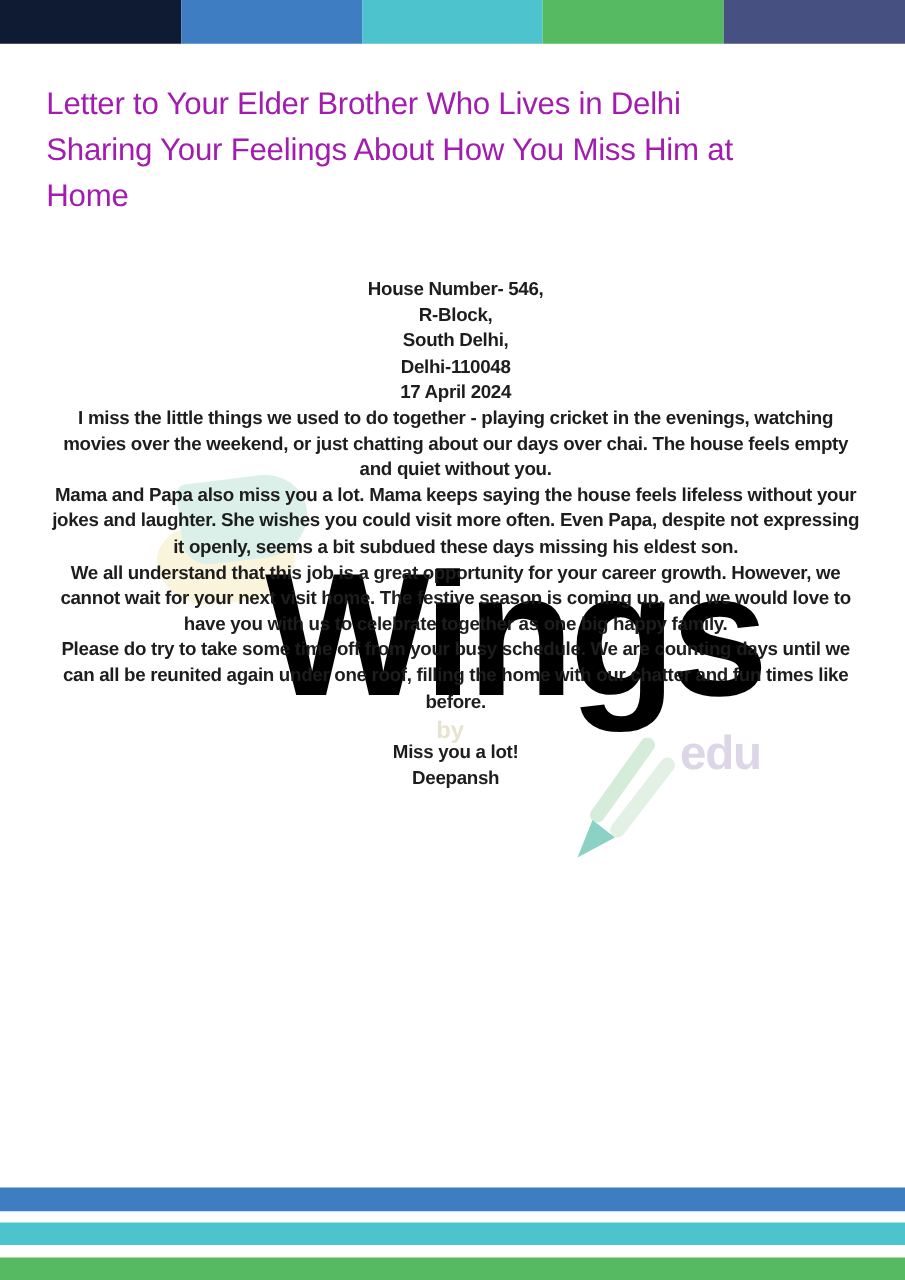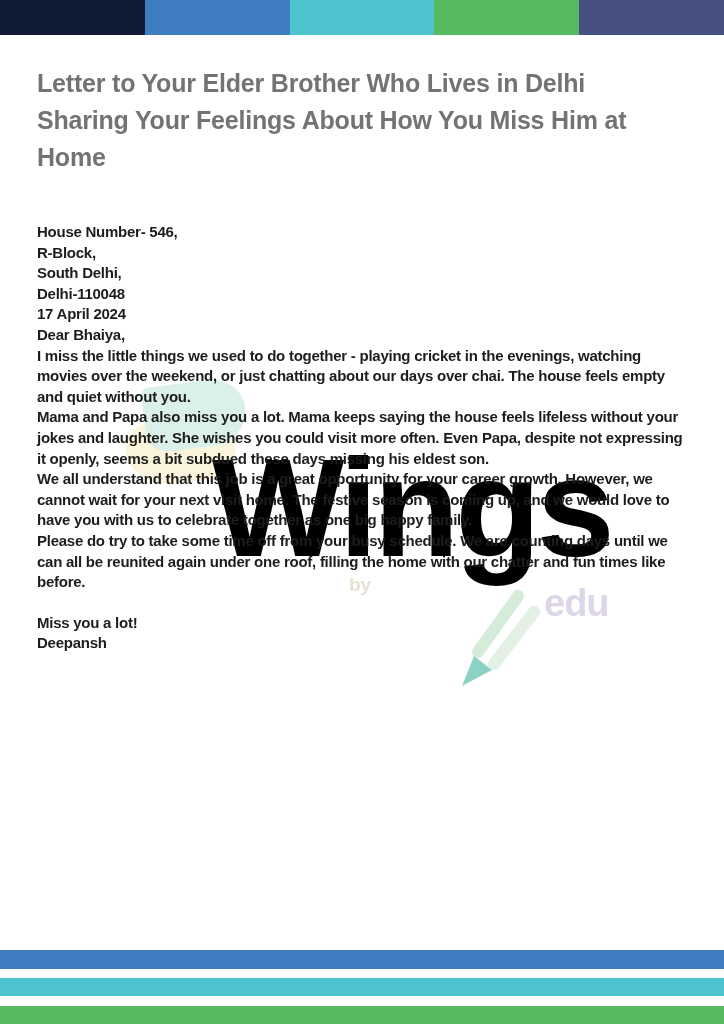--- a/index.html
+++ b/index.html
@@ -46,28 +46,29 @@
     font-size:38px;font-weight:800;letter-spacing:-1px;line-height:1;
   }
   
   .content{
     position:relative;z-index:1;
     padding:0 32px 0 37px;
     color:#1d1d1d;
   }
   .title{
     margin:30px 0 0 0;
-    font-size:25px;line-height:37px;font-weight:700;
-    letter-spacing:-0.2px;color:#737373;
+    font-size:25px;line-height:37px;font-weight:400;
+    letter-spacing:-0.2px;color:#a21caf;
   }
   .title .title-line{display:block;}
   .content p{
     margin:0;max-width:655px;
     font-size:15px;line-height:20.6px;font-weight:700;
     letter-spacing:-0.25px;
+    text-align:center;
   }
   .address{margin-top:46px;}
   .date{margin-top:23px;}
   .salutation{margin-top:22px;}
   .para{margin-top:20px;}
   .closing{margin-top:20px;}
   
   .fbar{position:absolute;left:0;width:100%;z-index:2;}
   .fbar-1{top:950px;height:19px;}
   .fbar-2{top:978px;height:18px;}
@@ -111,21 +112,20 @@
 
     <div class="address">
       <p>House Number- 546,</p>
       <p>R-Block,</p>
       <p>South Delhi,</p>
       <p>Delhi-110048</p>
     </div>
 
     <p class="date">17 April 2024</p>
 
-    <p class="salutation">Dear Bhaiya,</p>
 
     <p class="para">I miss the little things we used to do together - playing cricket in the evenings, watching movies over the weekend, or just chatting about our days over chai. The house feels empty and quiet without you.</p>
     <p class="para">Mama and Papa also miss you a lot. Mama keeps saying the house feels lifeless without your jokes and laughter. She wishes you could visit more often. Even Papa, despite not expressing it openly, seems a bit subdued these days missing his eldest son.</p>
     <p class="para">We all understand that this job is a great opportunity for your career growth. However, we cannot wait for your next visit home. The festive season is coming up, and we would love to have you with us to celebrate together as one big happy family.</p>
     <p class="para">Please do try to take some time off from your busy schedule. We are counting days until we can all be reunited again under one roof, filling the home with our chatter and fun times like before.</p>
 
     <div class="closing">
       <p>Miss you a lot!</p>
       <p>Deepansh</p>
     </div>

